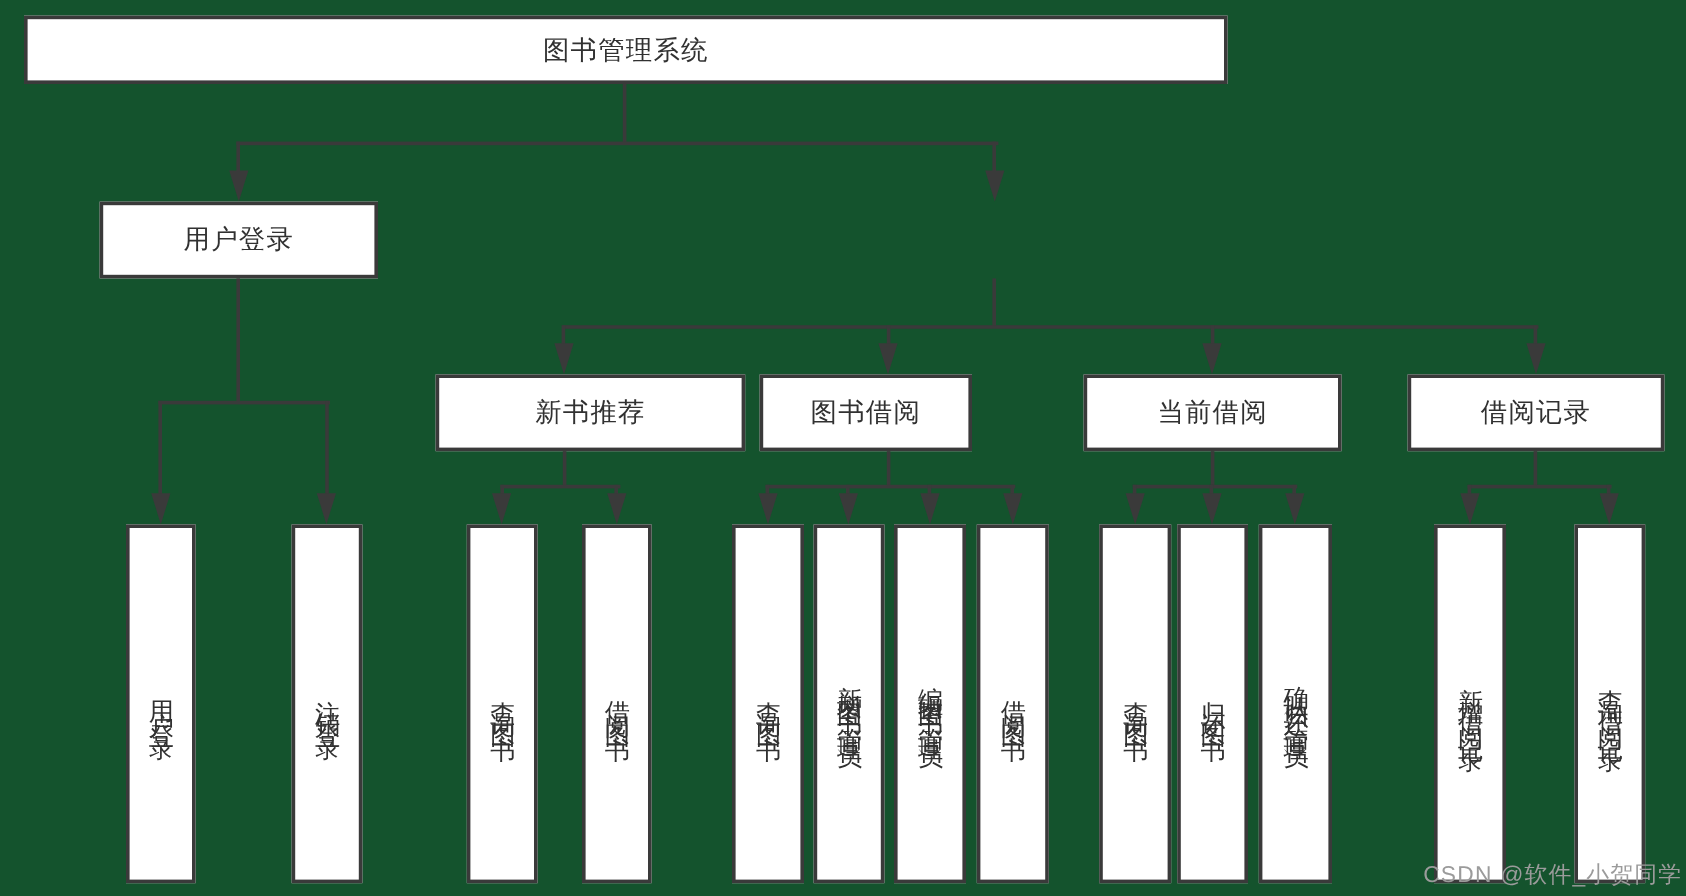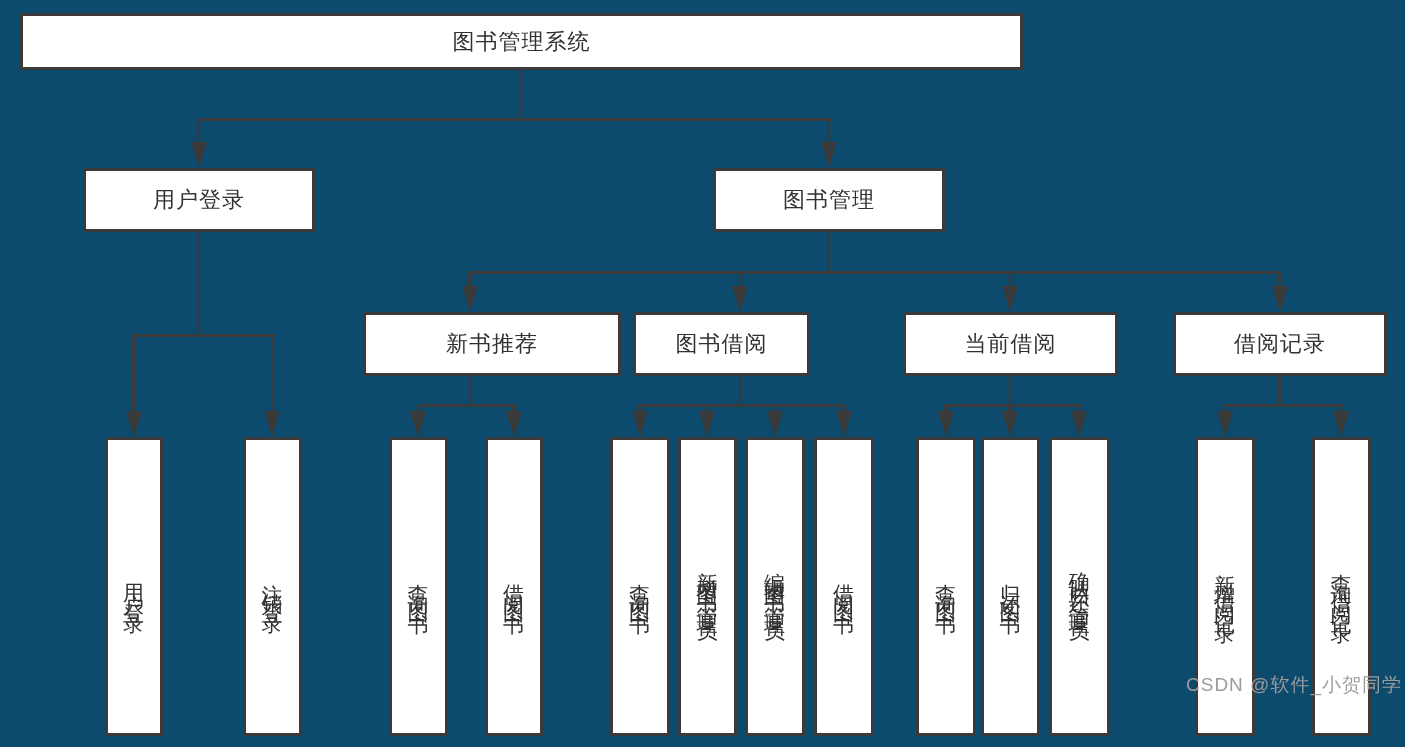--- a/index.html
+++ b/index.html
@@ -1,17 +1,17 @@
 <!DOCTYPE html>
 <html><head>
 <meta charset="utf-8">
 <style>
   html,body{margin:0;padding:0;background:#ffffff;}
   .canvas{
-    position:relative;width:1405px;height:747px;background:#0c4a6e;
+    position:relative;width:1405px;height:747px;background:#14532d;
     font-family:"Liberation Sans","DejaVu Sans",sans-serif;overflow:hidden;
   }
   .box{
     position:absolute;background:#ffffff;border:3px solid #3a3a3a;
     box-sizing:border-box;display:flex;align-items:center;justify-content:center;
     color:#313131;
   }
   .box.h{font-size:22px;letter-spacing:1px;white-space:nowrap;}
   .box.v{
     writing-mode:vertical-rl;text-orientation:mixed;
@@ -19,40 +19,39 @@
   }
   .box.v.long{letter-spacing:7px;}
   .vline{position:absolute;width:3px;background:#3a3a3a;}
   .hline{position:absolute;height:3px;background:#3a3a3a;}
   .arrow{
     position:absolute;width:0;height:0;
     border-left:8px solid transparent;border-right:8px solid transparent;
     border-top:26px solid #3a3a3a;
   }
   .watermark{
-    position:absolute;left:1186px;top:672px;font-size:19px;color:#9b9b9b;
+    position:absolute;left:1186px;top:716px;font-size:19px;color:#9b9b9b;
     letter-spacing:1px;white-space:nowrap;z-index:5;
   }
 </style>
 </head>
 <body>
 
 <div class="canvas">
 
   <div class="box h" style="left:20px;top:13px;width:1003px;height:57px">图书管理系统</div>
 
   <div class="vline" style="left:519px;top:70px;height:49px"></div>
   <div class="hline" style="left:197px;top:118px;width:635px"></div>
   <div class="vline" style="left:197px;top:118px;height:26px"></div>
   <div class="vline" style="left:827px;top:118px;height:26px"></div>
   <div class="arrow" style="left:191px;top:142px"></div>
   <div class="arrow" style="left:821px;top:142px"></div>
 
   <div class="box h" style="left:83px;top:168px;width:232px;height:64px">用户登录</div>
-  <div class="box h" style="left:713px;top:168px;width:232px;height:64px">图书管理</div>
 
   <div class="vline" style="left:197px;top:232px;height:104px"></div>
   <div class="hline" style="left:132px;top:334px;width:143px"></div>
   <div class="vline" style="left:132px;top:334px;height:80px"></div>
   <div class="vline" style="left:271px;top:334px;height:80px"></div>
   <div class="arrow" style="left:126px;top:411px"></div>
   <div class="arrow" style="left:264px;top:411px"></div>
 
   <div class="vline" style="left:827px;top:232px;height:41px"></div>
   <div class="hline" style="left:469px;top:271px;width:813px"></div>

